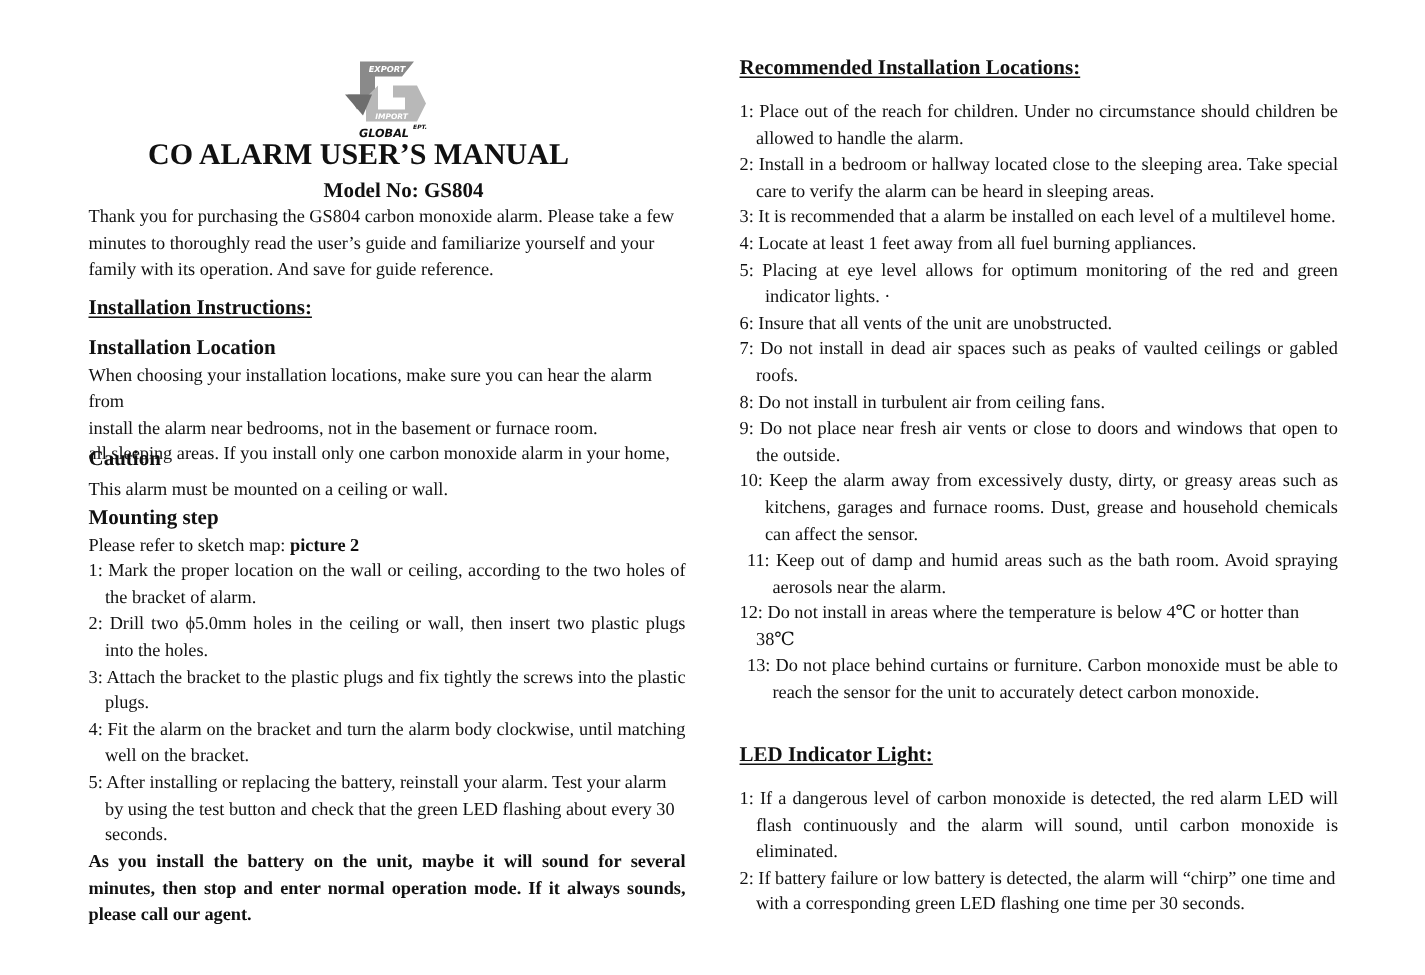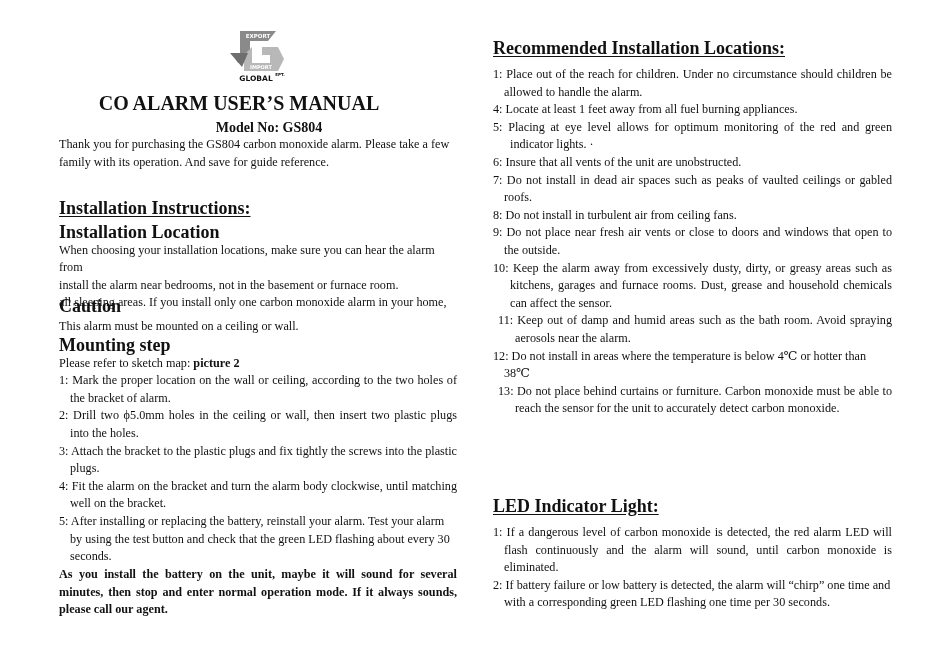--- a/index.html
+++ b/index.html
@@ -4,29 +4,29 @@
   <style>
     html, body { margin: 0; padding: 0; }
     body {
       width: 950px; height: 650px; background: #ffffff; position: relative; overflow: hidden;
       font-family: "Liberation Serif", "DejaVu Serif", serif; color: #111;
     }
     .col { position: absolute; top: 0; }
     .left { left: 59px; width: 398px; }
     .right { left: 493px; width: 399px; }
     .p { font-size: 12.2px; line-height: 17.6px; margin: 0; }
-    .h2 { font-weight: bold; font-size: 18px; text-decoration: underline; text-underline-offset: 2px; margin: 0; }
-    .h3 { font-weight: bold; font-size: 18px; margin: 0; line-height: 17.6px; }
+    .h2 { font-weight: bold; font-size: 14px; text-decoration: underline; text-underline-offset: 2px; margin: 0; }
+    .h3 { font-weight: bold; font-size: 14px; margin: 0; line-height: 17.6px; }
     .item { font-size: 12.2px; line-height: 17.6px; margin: 0; padding-left: 11px; text-indent: -11px; }
     .item.wide { padding-left: 17px; text-indent: -17px; }
     .item.j { text-align: justify; }
     .bold { font-weight: bold; }
     .title { position: absolute; left: 59px; width: 360px; text-align: center; font-weight: bold; font-size: 20px; top: 92px; margin: 0; }
     .model { position: absolute; left: 59px; width: 420px; text-align: center; font-weight: bold; font-size: 14px; top: 120px; margin: 0; }
-    .logo { position: absolute; left: 228px; top: 27px; width: 62px; height: 58px; }
+    .logo { position: absolute; left: 228px; top: 37px; width: 62px; height: 58px; font-style: italic; }
     .abs { position: absolute; }
   </style>
 </head>
 <body>
 
 <div class="logo">
   <svg width="62" height="58" viewBox="0 0 62 58">
     <path d="M12 4 L48 4 L40 14 L22 14 L22 26 L10 36 L4 26 L12 26 Z" fill="#8a8a8a"></path>
     <path d="M16 44 L50 44 L56 32 L50 20 L34 20 L34 28 L42 28 L42 36 L24 36 L24 20 L16 28 Z" fill="#b8b8b8"></path>
     <path d="M2 26 L14 40 L20 26 Z" fill="#6e6e6e"></path>
@@ -36,20 +36,21 @@
     <text x="52" y="49" font-size="4" fill="#111" text-anchor="middle" font-family="DejaVu Sans, sans-serif" font-weight="bold">EPT.</text>
   </svg>
 </div>
 
 <h1 class="title">CO ALARM USER’S MANUAL</h1>
 <h2 class="model">Model No: GS804</h2>
 
 <div class="col left">
   <div class="abs" style="top:136px; width:398px;">
     <p class="p">Thank you for purchasing the GS804 carbon monoxide alarm. Please take a few</p>
+    <p class="p">minutes to thoroughly read the user’s guide and familiarize yourself and your</p>
     <p class="p">family with its operation. And save for guide reference.</p>
   </div>
 
   <h2 class="h2 abs" style="top:198px;">Installation Instructions:</h2>
 
   <div class="abs" style="top:224px; width:398px;">
     <p class="h3">Installation Location</p>
     <p class="p">When choosing your installation locations, make sure you can hear the alarm from</p>
     <p class="p">install the alarm near bedrooms, not in the basement or furnace room.</p>
     <p class="p">all sleeping areas. If you install only one carbon monoxide alarm in your home,</p>
@@ -69,20 +70,22 @@
   </div>
 
   <p class="p bold abs" style="top:566px; width:398px; text-align:justify;">As you install the battery on the unit, maybe it will sound for several minutes, then stop and enter normal operation mode. If it always sounds, please call our agent.</p>
 </div>
 
 <div class="col right">
   <h2 class="h2 abs" style="top:38px;">Recommended Installation Locations:</h2>
 
   <div class="abs" style="top:66px; width:399px;">
     <p class="item j">1: Place out of the reach for children. Under no circumstance should children be allowed to handle the alarm.</p>
+    <p class="item j">2: Install in a bedroom or hallway located close to the sleeping area. Take special care to verify the alarm can be heard in sleeping areas.</p>
+    <p class="item">3: It is recommended that a alarm be installed on each level of a multilevel home.</p>
     <p class="item">4: Locate at least 1 feet away from all fuel burning appliances.</p>
     <p class="item j wide">5: Placing at eye level allows for optimum monitoring of the red and green indicator lights. ·</p>
     <p class="item">6: Insure that all vents of the unit are unobstructed.</p>
     <p class="item j">7: Do not install in dead air spaces such as peaks of vaulted ceilings or gabled roofs.</p>
     <p class="item">8: Do not install in turbulent air from ceiling fans.</p>
     <p class="item j">9: Do not place near fresh air vents or close to doors and windows that open to the outside.</p>
     <p class="item j wide">10: Keep the alarm away from excessively dusty, dirty, or greasy areas such as kitchens, garages and furnace rooms. Dust, grease and household chemicals can affect the sensor.</p>
     <p class="item j wide" style="padding-left:22px;">11: Keep out of damp and humid areas such as the bath room. Avoid spraying aerosols near the alarm.</p>
     <p class="item">12: Do not install in areas where the temperature is below 4℃ or hotter than 38℃</p>
     <p class="item j wide" style="padding-left:22px;">13: Do not place behind curtains or furniture. Carbon monoxide must be able to reach the sensor for the unit to accurately detect carbon monoxide.</p>

